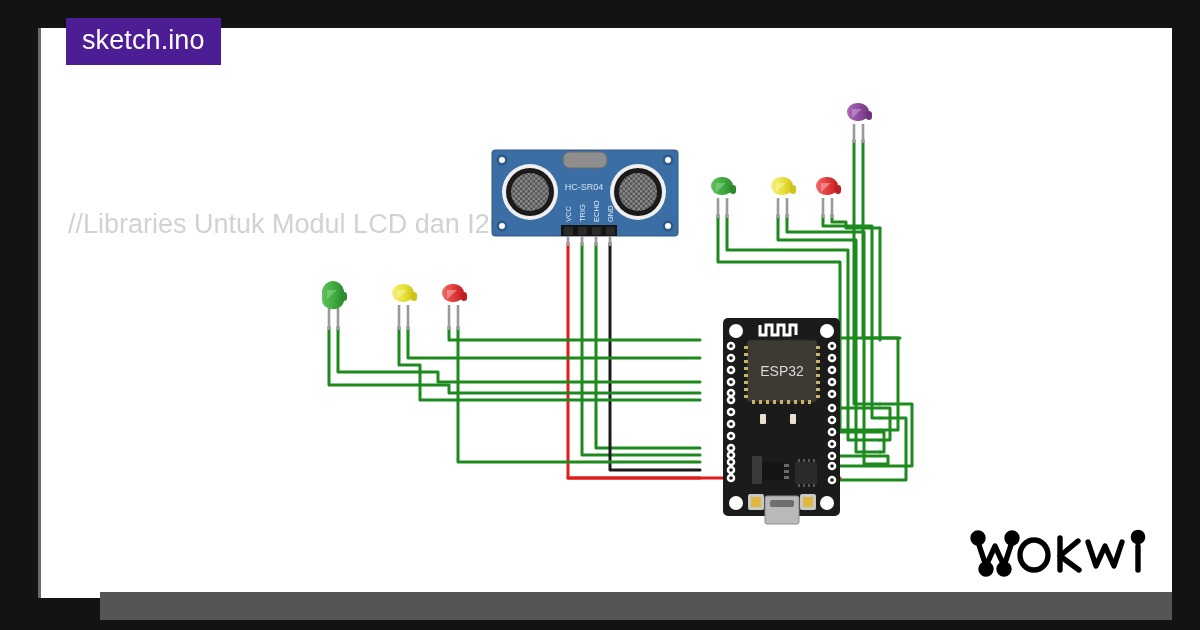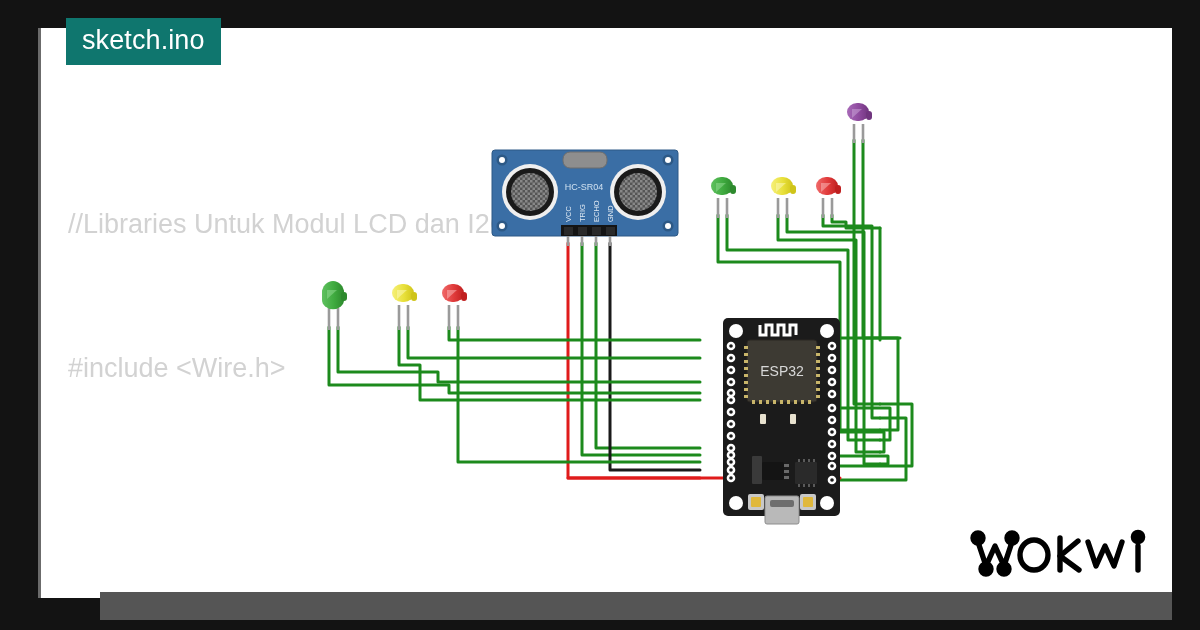--- a/index.html
+++ b/index.html
@@ -22,21 +22,21 @@
   
   #statusbar{
     position:absolute;left:100px;top:592px;width:1072px;height:28px;
     background:#555555;
   }
 
   
   #filetab{
     position:absolute;left:66px;top:18px;
     padding:7px 16px 9px 16px;
-    background:#0f766e;
+    background:#4c1d95;
     color:#ffffff;
     font-size:27px;
     letter-spacing:.1px;
     line-height:1.15;
     white-space:nowrap;
   }
 
   
   #code{
     position:absolute;left:68px;top:104px;width:1060px;
@@ -64,21 +64,20 @@
 </style>
 </head>
 <body>
 
 <div id="stage">
 
   <div id="canvas"></div>
 
   <div id="code">
     <div>//Libraries Untuk Modul LCD dan I2C</div>
-    <div>#include &lt;Wire.h&gt;</div>
     
     
     
     
     
     
     
     
   </div>
 

